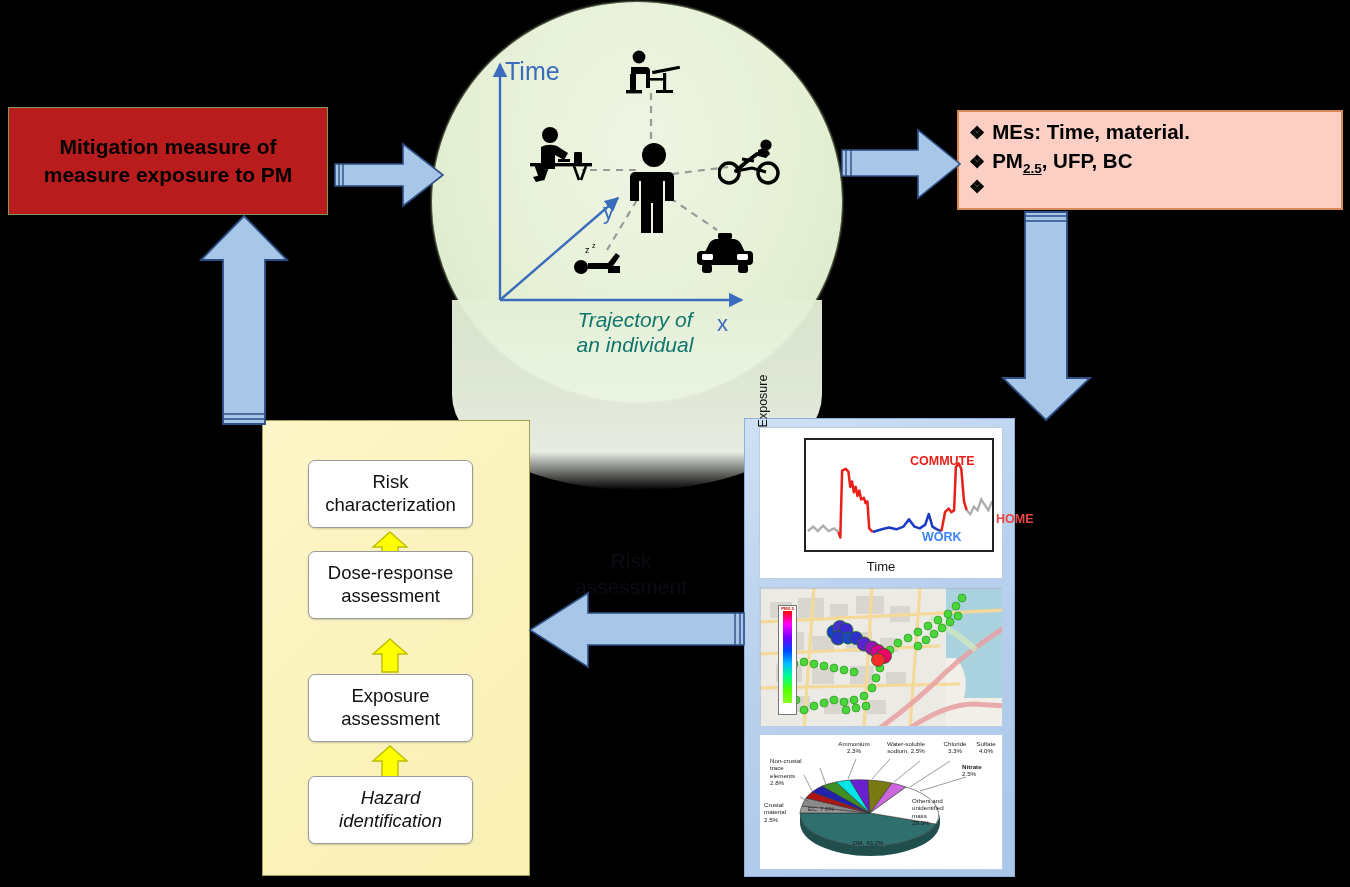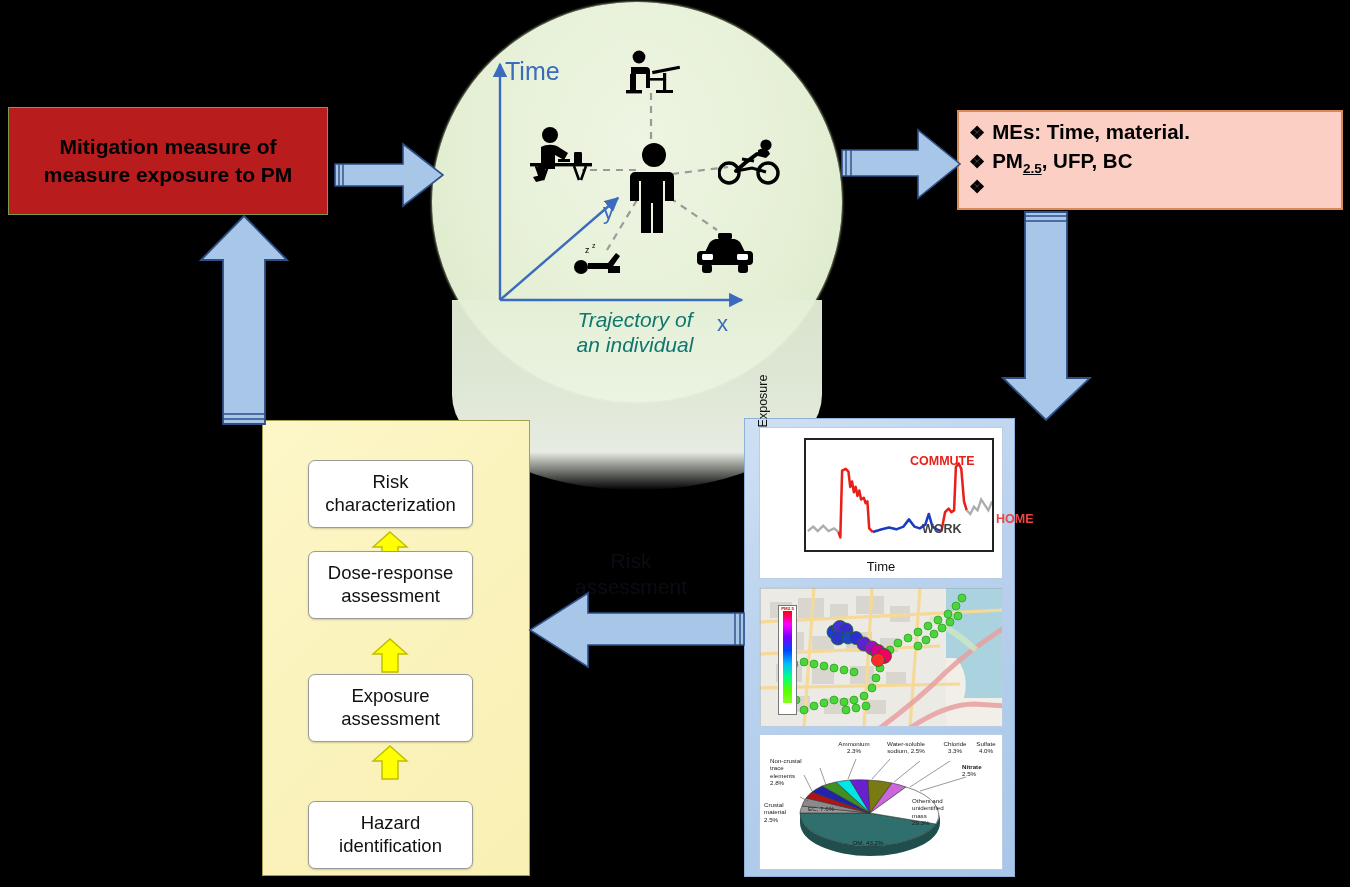--- a/index.html
+++ b/index.html
@@ -65,21 +65,21 @@
   .risk-step{
     position:absolute;left:45px;width:163px;height:66px;
     background:#fff;border:1px solid #9a9a9a;border-radius:7px;
     display:flex;align-items:center;justify-content:center;text-align:center;
     font-size:18.5px;color:#111;line-height:1.22;
     box-shadow:0 1px 2px rgba(0,0,0,.18);
   }
   #step-risk{top:39px;}
   #step-dose{top:130px;}
   #step-exposure{top:253px;}
-  #step-hazard{top:380px;}
+  #step-hazard{top:355px;font-style:italic;}
   .yellow-arrow{position:absolute;left:108px;width:38px;height:36px;}
 
   
   #evidence-panel{
     position:absolute;left:744px;top:418px;width:271px;height:459px;
     background:linear-gradient(150deg,#cfe0f3 0%,#b9d2ee 40%,#a9c6e8 100%);
     border:1px solid #8fb0d8;box-sizing:border-box;padding:8px;
   }
   .evidence-card{background:#fff;border:1px solid #b9cde6;box-sizing:border-box;}
   #exposure-chart-card{position:absolute;left:14px;top:8px;width:244px;height:152px;padding:4px;}
@@ -89,21 +89,21 @@
   
   #exposure-plot{position:absolute;left:28px;top:10px;right:8px;bottom:26px;border:2px solid #222;background:#fff;margin-left:16px;}
   #exposure-ylabel{
     position:absolute;left:-4px;top:18px;width:90px;
     transform:rotate(-90deg);transform-origin:left top;
     font-size:12.5px;color:#111;text-align:center;
   }
   #exposure-xlabel{position:absolute;left:0;right:0;bottom:4px;text-align:center;font-size:13px;color:#111;}
   .trace-label{position:absolute;font-size:12.5px;font-weight:bold;}
   #lbl-commute{left:104px;top:14px;color:#e8201a;}
-  #lbl-work{left:116px;top:82px;color:#404040;}
+  #lbl-work{left:116px;top:90px;color:#3b82f6;}
   #lbl-home{left:190px;top:72px;color:#ef4444;}
 
   
   #map-svg{position:absolute;left:0;top:0;width:244px;height:140px;}
   #pm-legend{position:absolute;left:18px;top:17px;width:17px;height:108px;
              background:#fff;border:1px solid #777;}
   #pm-legend .ttl{font-size:4.4px;color:#c00;text-align:center;line-height:5px;font-weight:bold;}
   #pm-legend .bar{width:9px;height:92px;margin:0 auto;
      background:linear-gradient(to bottom,#ff0000,#ff00ff,#7700ff,#0044ff,#00bbff,#00ff88,#55ff00,#88ff22);}
 

